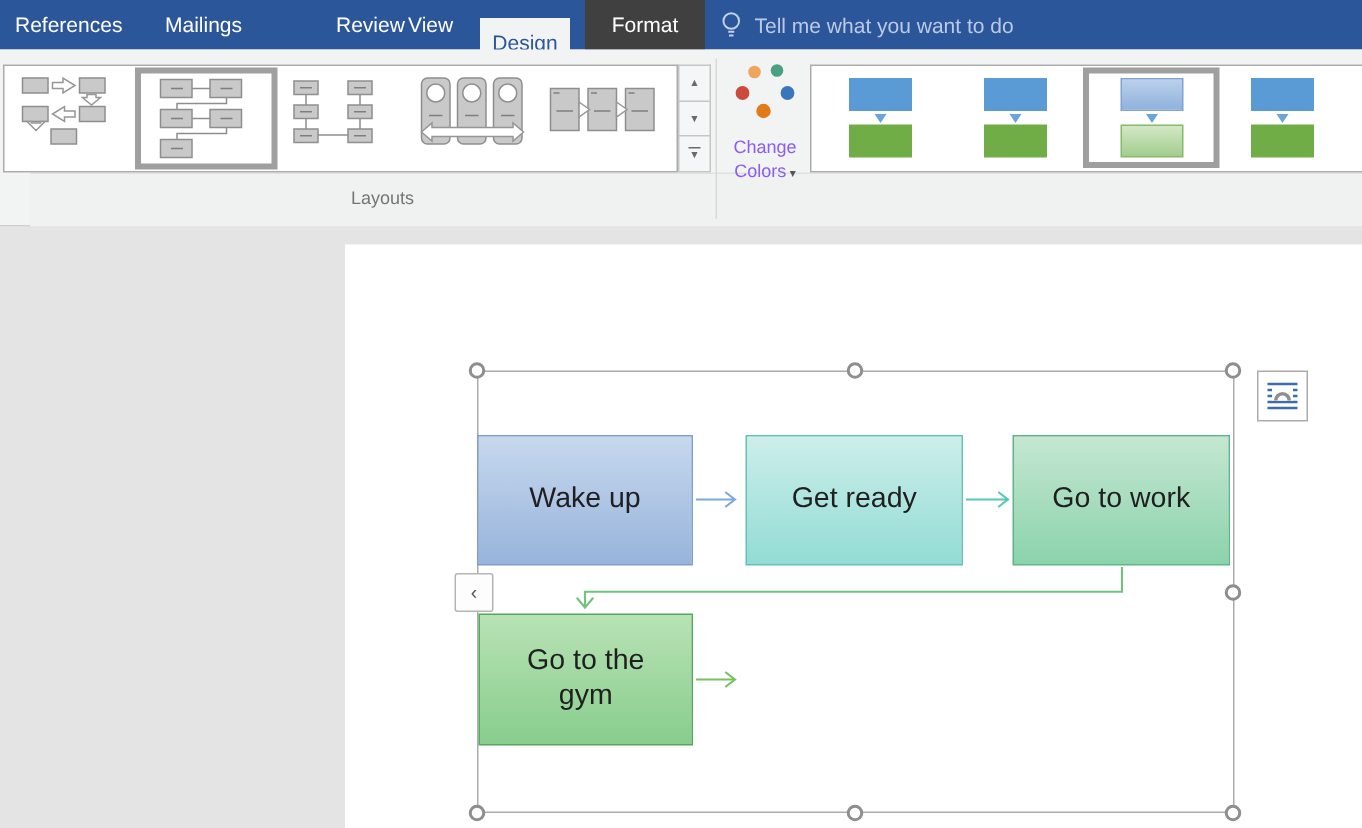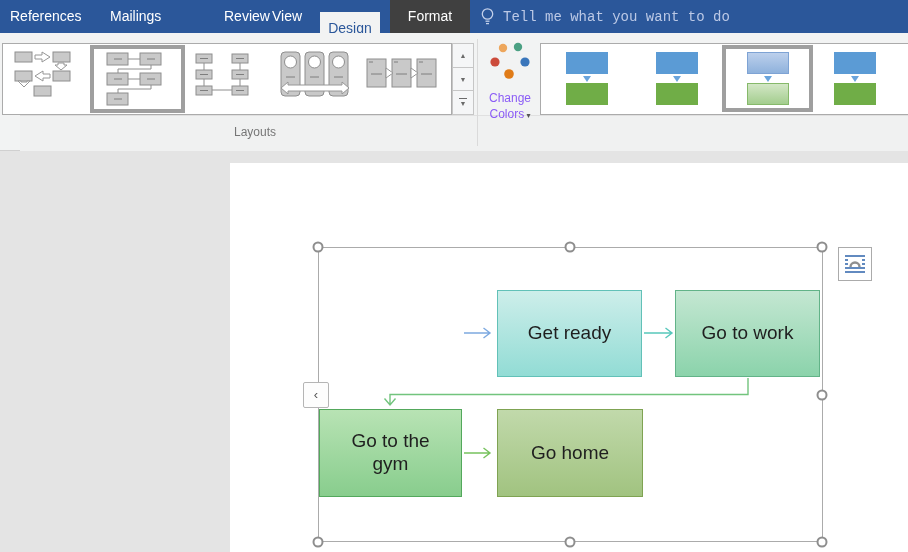--- a/index.html
+++ b/index.html
@@ -10,21 +10,21 @@
   }
   
   .tabbar { position:absolute; top:0; left:0; width:908px; height:33px; background:#2b579a; }
   .tab { position:absolute; top:0; height:33px; line-height:33px; color:#fff; font-size:14px; white-space:nowrap; }
   .tab-references { left:10px; }
   .tab-mailings  { left:110px; }
   .tab-review    { left:195px;margin-left:29px; }
   .tab-view      { left:272px; }
   .tab-design    { left:320px; width:60px; text-align:center; background:#f2f3f3; color:#2b579a;margin-top:12px; }
   .tab-format    { left:390px; width:80px; text-align:center; background:#404040; }
-  .tellme { position:absolute; left:480px; top:0; height:33px; display:flex; align-items:center; gap:8px; color:#bcc9e6; font-size:14px;font-family:Liberation Mono, monospace; }
+  .tellme { position:absolute; left:480px; top:0; height:33px; display:flex; align-items:center; gap:8px; color:#bcc9e6; font-size:14px; }
   
   .ribbon { position:absolute; top:33px; left:0; width:908px; height:118px; background:#f2f3f3; border-bottom:1px solid #d0d0d0; }
   .gallery { position:absolute; background:#fff; border:1px solid #ababab; }
   .layouts-gallery { left:2px; top:10px; width:450px; height:72px; }
   .styles-gallery  { left:540px; top:10px; width:370px; height:72px; }
   .lthumb { position:absolute; }
   .lthumb-frame { position:absolute; left:90px; top:12px; width:95px; height:68px; border:4px solid #9f9f9f; background:#fff; }
   .scrollcol { position:absolute; left:452px; top:10px; width:22px; height:72px; display:flex; flex-direction:column; }
   .scrollbtn { flex:1; background:#f5f6f7; border:1px solid #c6c6c6; border-bottom:none; display:flex; flex-direction:column; align-items:center; justify-content:center; color:#6a6a6a; font-size:7px; line-height:1; }
   .scrollbtn:last-child { border-bottom:1px solid #c6c6c6; }
@@ -243,31 +243,31 @@
       <div class="sarrow"></div>
       <div class="sbox sgreen"></div>
     </div>
   </div>
 
   <div class="doc"></div>
   <div class="page"></div>
 
   <div class="sa-frame"></div>
 
+  <div class="node node1" style="background: linear-gradient(rgb(199, 216, 238), rgb(151, 180, 219)); border-color: rgb(124, 157, 206);">
+      <span>Wake up</span>
+    </div>
   <div class="node node2" style="background: linear-gradient(rgb(205, 238, 234), rgb(146, 220, 213)); border-color: rgb(98, 193, 184);">
       <span>Get ready</span>
     </div>
   <div class="node node4" style="background: linear-gradient(rgb(184, 227, 180), rgb(136, 205, 141)); border-color: rgb(83, 168, 92);">
       <span>Go to the gym</span>
     </div>
   <div class="node node3" style="background: linear-gradient(rgb(196, 231, 210), rgb(139, 211, 171)); border-color: rgb(98, 179, 136);">
       <span>Go to work</span>
-    </div>
-  <div class="node node5" style="background: linear-gradient(rgb(193, 217, 171), rgb(161, 195, 128)); border-color: rgb(127, 163, 82);">
-      <span>Go home</span>
     </div>
 
   <svg id="connectors">
     <path d="M464 333 H489 M483.5 328 L490 333 L483.5 338" fill="none" stroke-width="1.4" stroke="#7da9e0"></path>
     <path d="M644 333 H671 M665.5 328 L672 333 L665.5 338" fill="none" stroke-width="1.4" stroke="#57c7bb"></path>
     <path d="M748 378 V394.5 H390 V404 M384.5 398.5 L390 405 L395.5 398.5" fill="none" stroke-width="1.4" stroke="#72c47d"></path>
     <path d="M464 453 H489 M483.5 448 L490 453 L483.5 458" fill="none" stroke-width="1.4" stroke="#77c25e"></path>
   </svg>
 
   <div class="handle" style="left:318px; top:247px;"></div>

